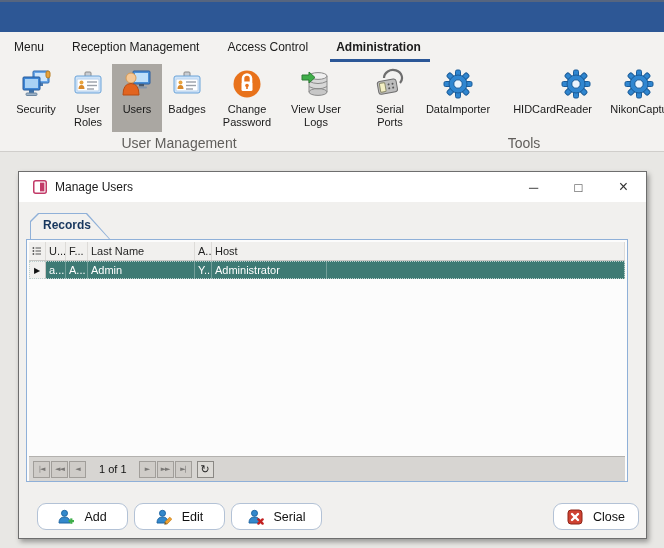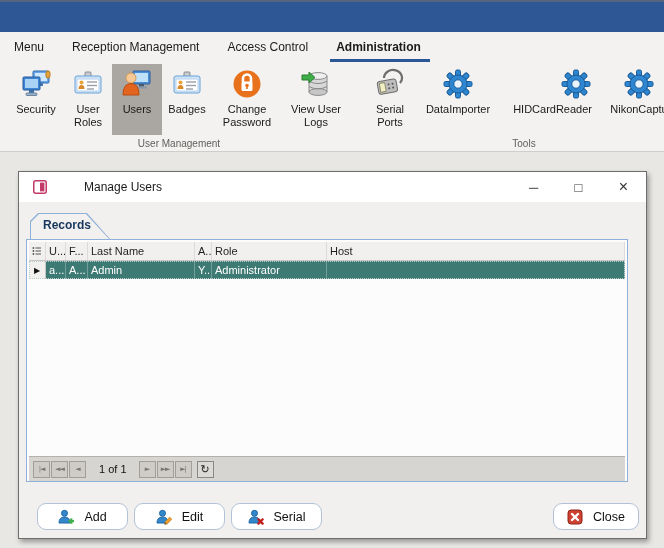--- a/index.html
+++ b/index.html
@@ -24,30 +24,30 @@
   .rgroup{display:flex;flex-direction:column;}
   .rbuttons{display:flex;align-items:stretch;height:71px;margin-top:2px;}
   .g1{margin-left:8px;}
   .rbtn{display:flex;flex-direction:column;align-items:center;padding-top:4px;cursor:default;box-sizing:border-box;}
   .rbtn .ricon{width:32px;height:32px;display:block;flex:none;}
   .rbtn .rlabel{font-size:11px;color:#1a1a1a;text-align:center;line-height:13px;margin-top:3px;}
   .rbtn.selected{background:#aaa7a2;}
   .w-userroles{width:48px;}.w-security{width:56px;}.w-users{width:50px;}.w-badges{width:50px;}
   .w-chpass{width:70px;}.w-logs{width:68px;}
   .w-serial{width:56px;}.w-dataimp{width:80px;}.w-hid{width:94px;align-items:flex-end;}.w-nikon{width:94px;}
-  .rgroup-label{font-size:10px;color:#605e5b;text-align:center;margin-top:3px;}
+  .rgroup-label{font-size:14px;color:#605e5b;text-align:center;margin-top:3px;}
   .rsep{width:1px;background:#d4d2ce;margin:4px 6px 8px 6px;}
 
   
   .desktop-gap{position:absolute;left:0;top:152px;width:664px;height:396px;background:#e8e7e4;}
 
   
   .dialog{position:absolute;left:18px;top:171px;width:627px;height:366px;background:#f1f0ee;
           border:1px solid #6e6e6e;box-sizing:content-box;box-shadow:2px 3px 5px rgba(0,0,0,.35);}
-  .dlg-titlebar{position:relative;height:30px;background:#ffffff;display:flex;align-items:center;gap:29px;}
+  .dlg-titlebar{position:relative;height:30px;background:#ffffff;display:flex;align-items:center;}
   .dlg-icon{width:14px;height:14px;margin-left:14px;flex:none;}
   .dlg-title{font-size:12px;color:#1a1a1a;margin-left:8px;}
   .winbtns{position:absolute;right:0;top:0;height:30px;display:flex;}
   .winbtn{width:45px;height:30px;display:flex;align-items:center;justify-content:center;
           font-size:13px;color:#333;cursor:default;}
   .winbtn.closew{font-size:16px;}
 
   .dlg-client{position:relative;height:336px;background:#f1f0ee;}
 
   
@@ -321,21 +321,20 @@
                     <circle cx="1.4" cy="2" r="0.9"></circle>
                     <circle cx="1.4" cy="5" r="0.9"></circle>
                     <circle cx="1.4" cy="8" r="0.9"></circle>
                   </g>
                 </svg>
             </div>
             <div class="hc c1">U...</div>
             <div class="hc c2">F...</div>
             <div class="hc c3">Last Name</div>
             <div class="hc c4">A..</div>
-            <div class="hc c5">Role</div>
             <div class="hc c6">Host</div>
           </div>
           <div class="grid-row selected">
             <div class="rc c0 indicator">▶</div>
             <div class="rc c1">a...</div>
             <div class="rc c2">A...</div>
             <div class="rc c3">Admin</div>
             <div class="rc c4">Y..</div>
             <div class="rc c5">Administrator</div>
             <div class="rc c6"></div>

